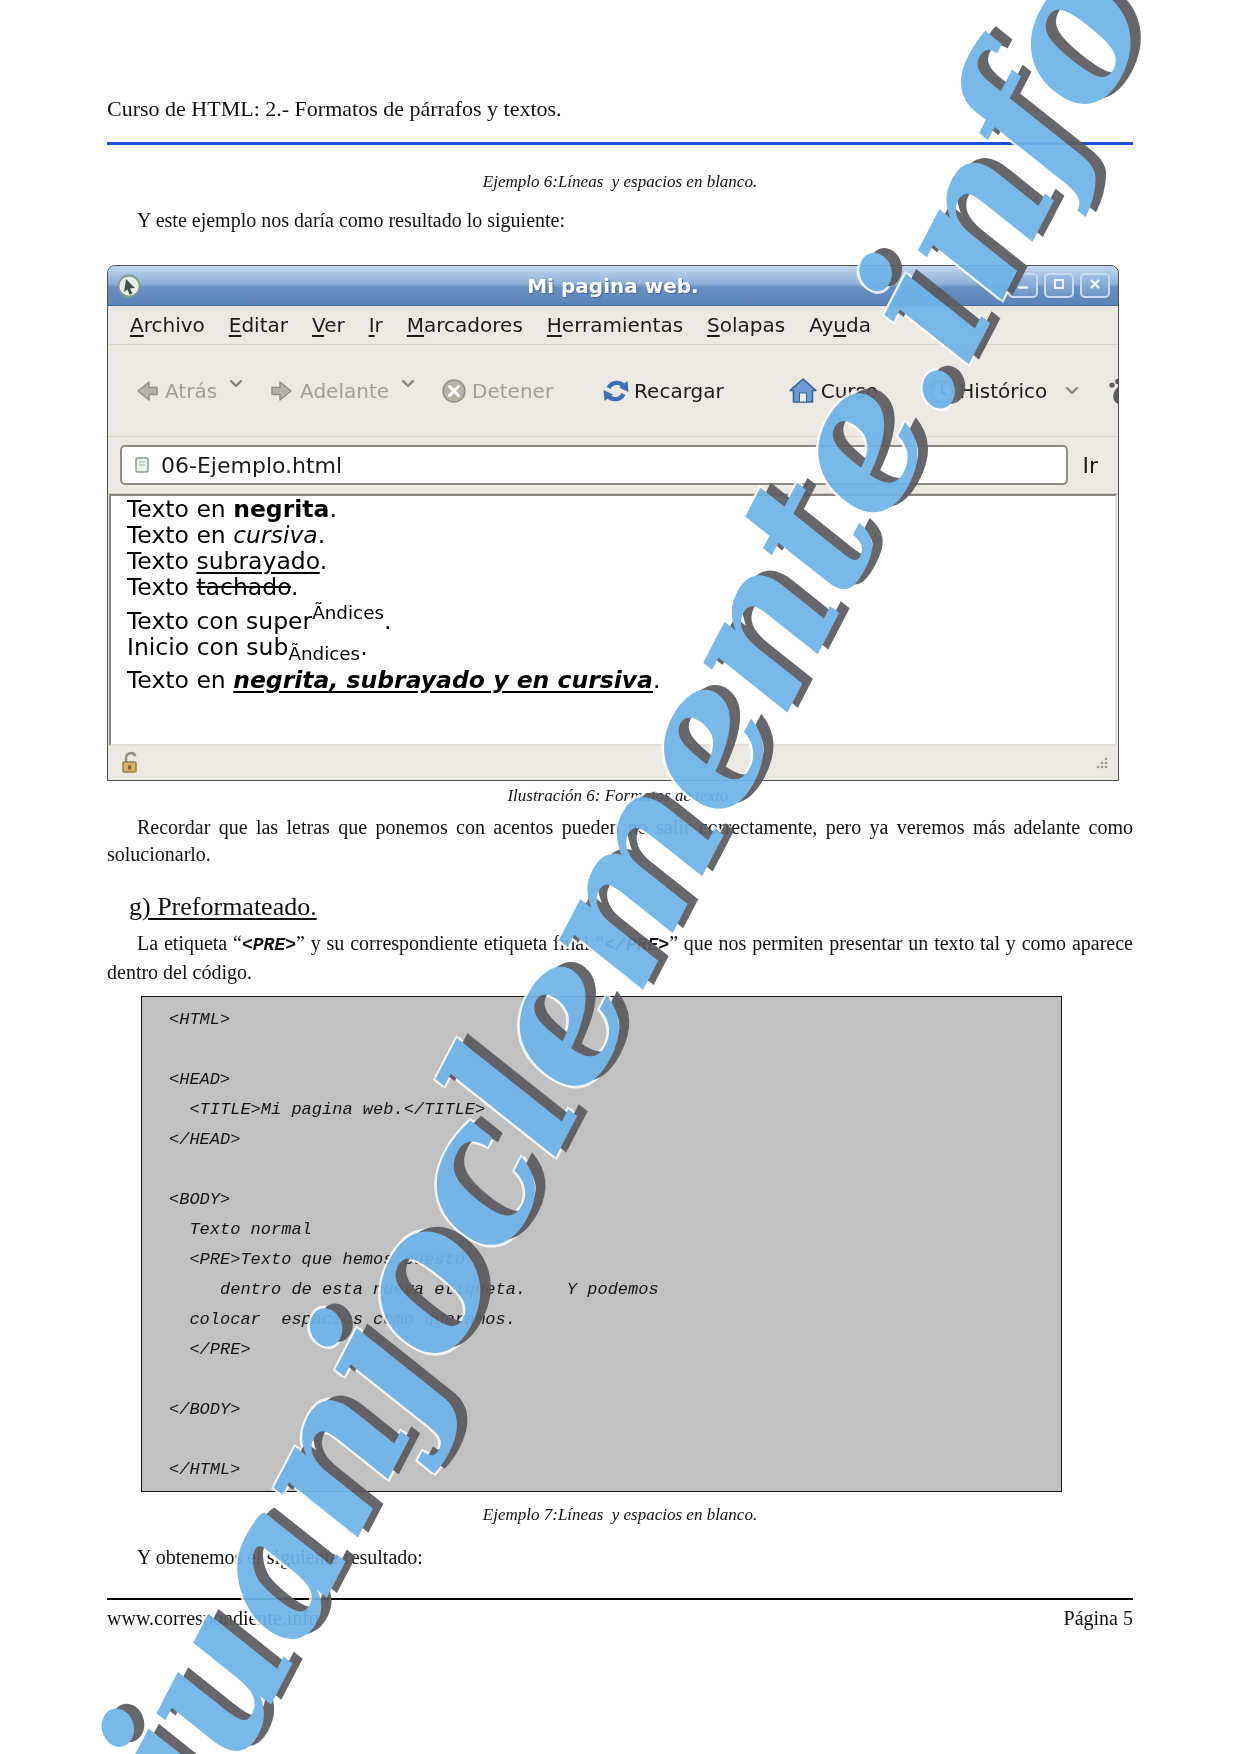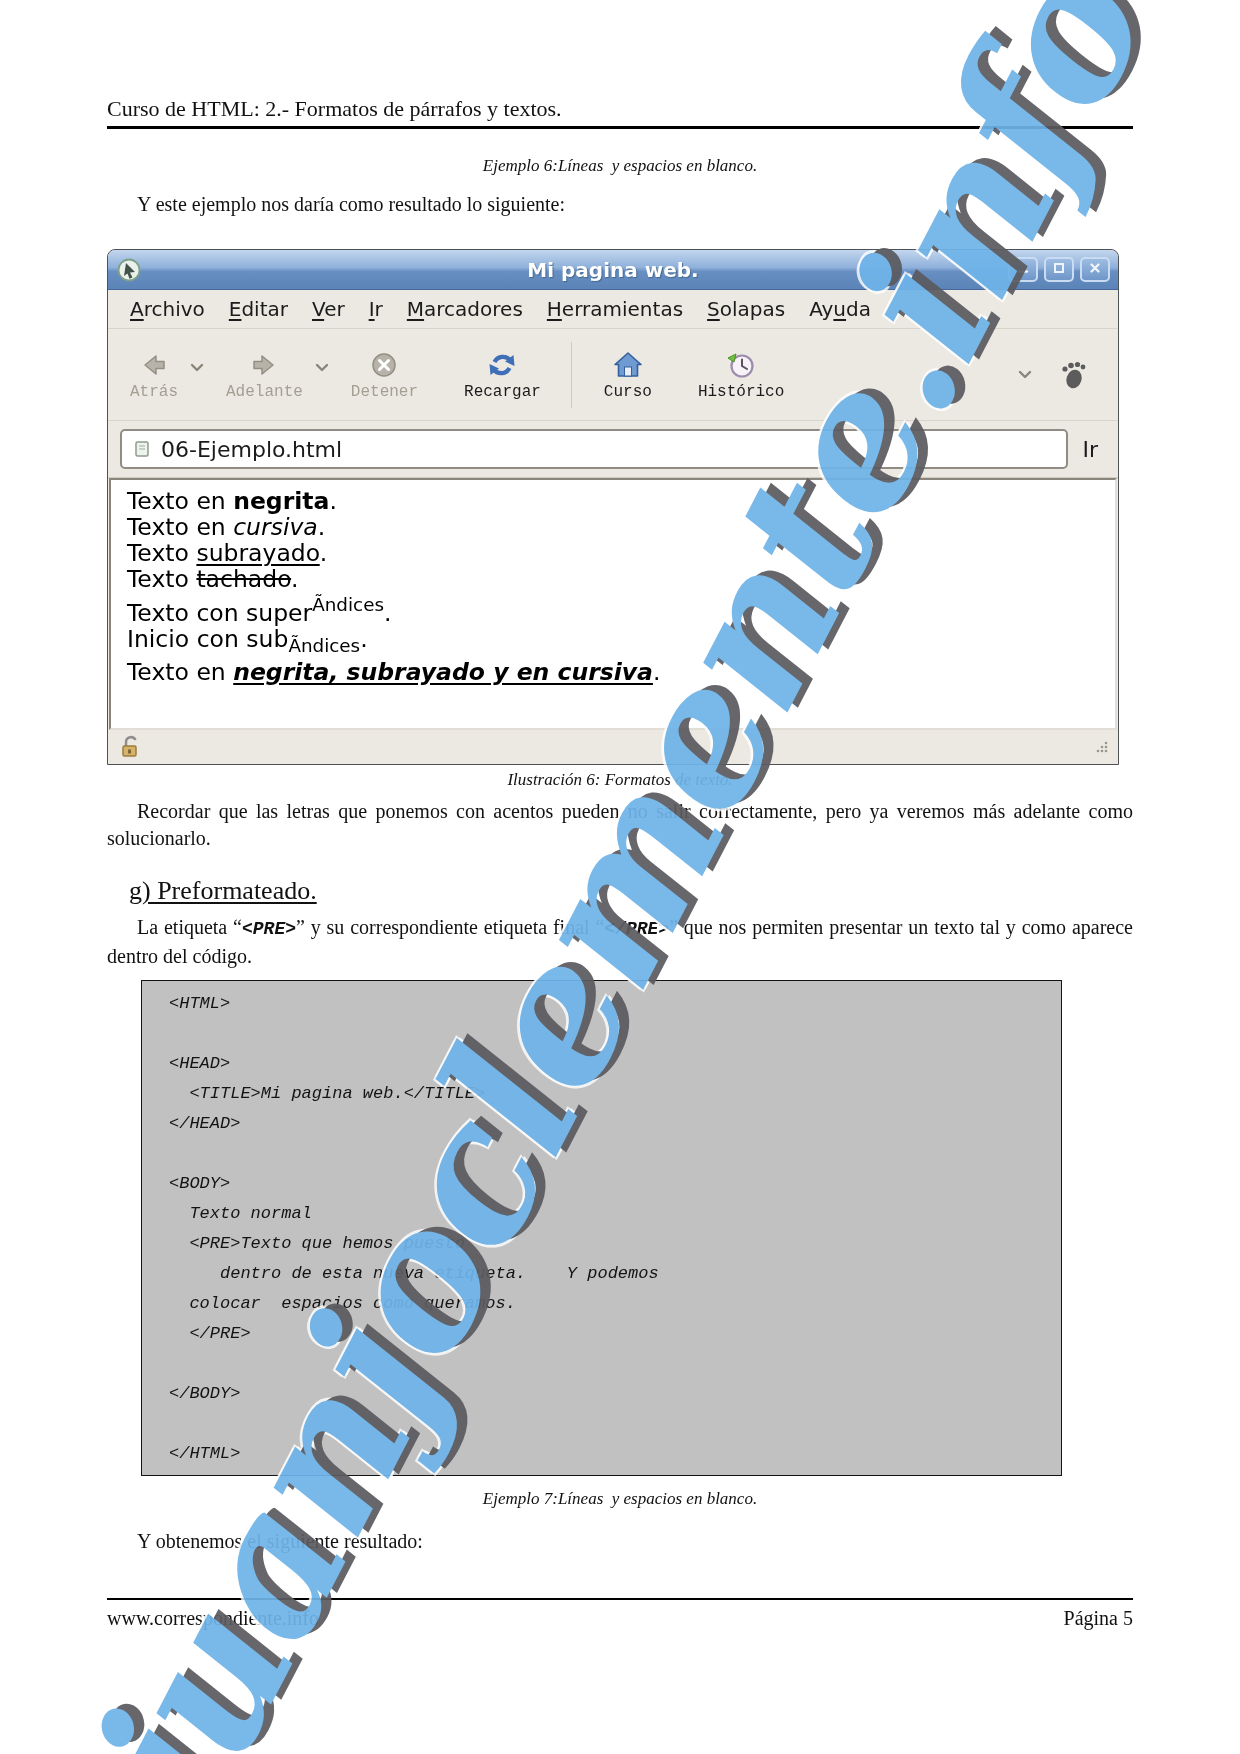--- a/index.html
+++ b/index.html
@@ -3,21 +3,21 @@
 <meta charset="utf-8">
 <style>
   html,body{margin:0;padding:0;}
   body{
     width:1240px;height:1754px;position:relative;overflow:hidden;
     background:#ffffff;font-family:"Liberation Serif",serif;color:#111;
   }
   .page{position:absolute;inset:0;padding:96px 107px 0 107px;box-sizing:border-box;}
 
   
-  .doc-header{font-size:22px;padding-bottom:4px;border-bottom:3px solid #000000;}
+  .doc-header{font-size:22px;padding-bottom:20px;border-bottom:3px solid #1d4ed8;}
   .caption{margin-top:27px;text-align:center;font-style:italic;font-size:17px;white-space:pre;}
   .caption.tight{margin-top:5px;}
   .caption.c3{margin-top:13px;}
   .para{font-size:20px;line-height:27px;text-indent:30px;margin-top:15px;}
   .para.justify{text-align:justify;text-indent:30px;}
   .section-heading{margin-top:24px;margin-left:22px;font-size:26px;text-decoration:underline;text-underline-offset:3px;}
   .mono-inline{font-family:"Liberation Mono",monospace;font-weight:bold;font-style:italic;font-size:18px;}
 
   
   .window{
@@ -43,42 +43,42 @@
   .menubar{
     height:38px;display:flex;align-items:center;padding-left:10px;
     border-bottom:1px solid #d8d4cb;font-size:20px;color:#1b1b1b;background:#ece9e3;
   }
   .menu-item{padding:0 12px;}
   .menu-item u{text-underline-offset:3px;}
   .toolbar{
     height:91px;display:flex;align-items:center;padding:0 12px;
     border-bottom:1px solid #d8d4cb;background:#ece9e3;
   }
-  .tool{display:flex;flex-direction:column;align-items:center;justify-content:flex-end;padding:4px 10px;margin-right:6px;font-size:16px;color:#1b1b1b;gap:1px;font-family:Liberation Mono, monospace;}
+  .tool{display:flex;flex-direction:row;align-items:center;justify-content:flex-end;padding:4px 10px;margin-right:6px;font-size:20px;color:#1b1b1b;gap:1px;}
   .tool.disabled{color:#a49f93;}
   .tool .ticon{width:34px;height:34px;}
   .tb-chev{width:18px;height:18px;align-self:center;margin:-14px 10px 0 -6px;}
   .tb-chev.overflow{margin:0 0 0 auto;align-self:center;}
   .tb-sep{width:1px;height:66px;background:#cfccc2;margin:0 22px 0 14px;}
   .tb-logo{width:34px;height:34px;margin:0 16px 0 22px;}
   .gap-lg{margin-right:26px;}
   .addressrow{
     height:56px;display:flex;align-items:center;padding:0 12px;gap:6px;
     border-bottom:1px solid #cfccc2;background:#ece9e3;
   }
   .urlbox{
     flex:1;height:40px;box-sizing:border-box;background:#fff;border:2px solid #908c84;border-radius:5px;
     display:flex;align-items:center;gap:9px;padding:0 10px;font-size:22px;color:#1b1b1b;
   }
   .urlicon{width:20px;height:20px;flex:0 0 auto;}
   .go-label{font-size:22px;color:#1b1b1b;padding:0 8px;}
   .content{
     height:252px;box-sizing:border-box;background:#fff;margin:0 1px;
     border:2px solid;border-color:#8a867e #e2ded6 #e2ded6 #8a867e;
-    padding:8px 16px;font-size:23.5px;line-height:26px;color:#000;overflow:hidden;
+    padding:0 16px;font-size:23.5px;line-height:26px;color:#000;overflow:hidden;
   }
   .bline .b{font-weight:bold;}
   .bline .i{font-style:italic;}
   .bline .u{text-decoration:underline;text-underline-offset:3px;}
   .bline .st{text-decoration:line-through;}
   .bline sup{font-size:78%;vertical-align:10px;}
   .bline sub{font-size:78%;vertical-align:-5px;}
   .statusbar{height:34px;display:flex;align-items:center;padding:0 8px;background:#ece9e3;}
   .status-lock{width:26px;height:26px;margin-left:2px;}
   .status-grip{margin-left:auto;width:16px;height:16px;}

